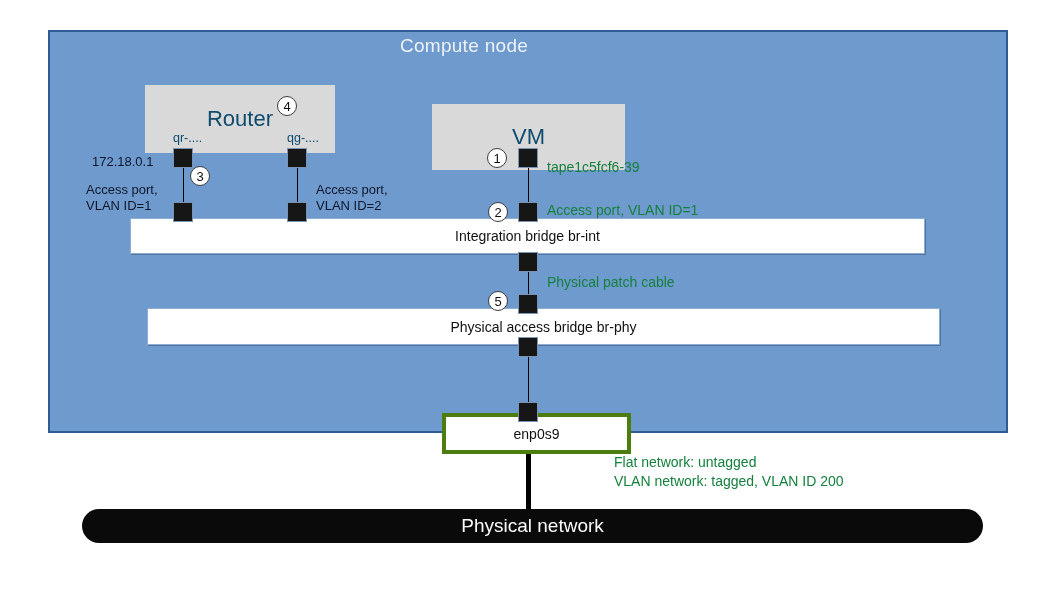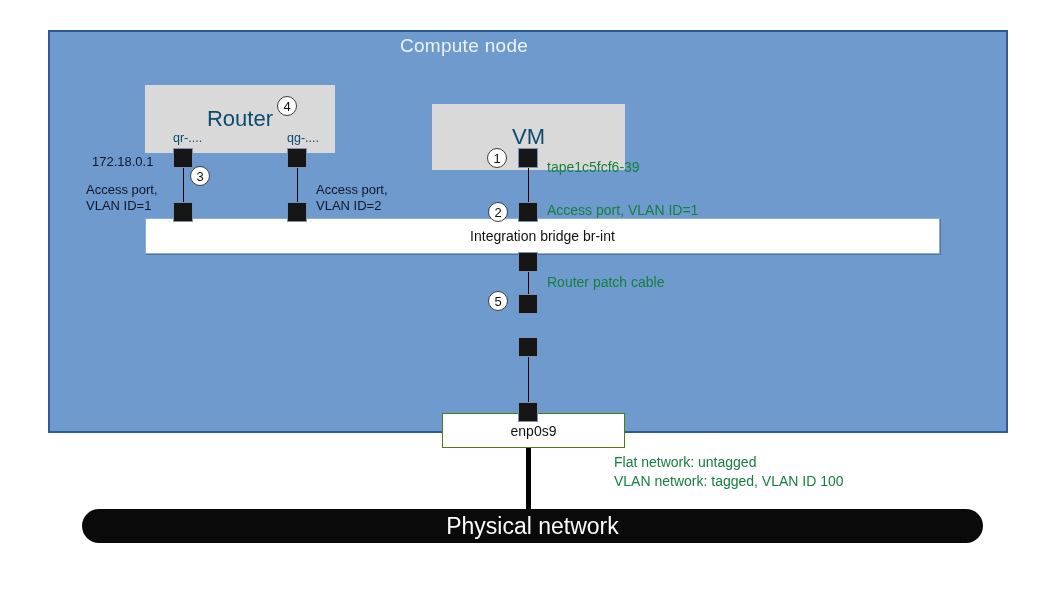--- a/index.html
+++ b/index.html
@@ -10,28 +10,28 @@
   .compute{left:48px;top:30px;width:956px;height:399px;background:#6f9ace;border:2px solid #2d5b96;}
   .compute-title{left:48px;top:35px;width:832px;text-align:center;font-size:19px;color:#eef2f7;letter-spacing:.3px;}
 
   
   .gray-node{background:#d9d9d9;display:flex;align-items:center;justify-content:center;font-size:22px;color:#0c4a6e;}
   .router{left:145px;top:85px;width:190px;height:68px;}
   .vm{left:432px;top:88px;width:193px;height:66px;margin-top:16px;}
 
   
   .bar{background:#ffffff;border:1px solid #8fadd0;box-shadow:1px 1px 0 rgba(40,70,110,.45);display:flex;align-items:center;justify-content:center;font-size:14px;color:#111;}
-  .br-int{left:145px;top:218px;width:793px;height:34px;}
+  .br-int{left:130px;top:218px;width:793px;height:34px;}
   .br-phy{left:147px;top:308px;width:791px;height:35px;}
 
   
-  .nic{left:442px;top:413px;width:181px;height:33px;background:#ffffff;border:1px solid #4d7c0f;display:flex;align-items:center;justify-content:center;font-size:14px;}
+  .nic{left:442px;top:413px;width:181px;height:33px;background:#ffffff;border:4px solid #4d7c0f;display:flex;align-items:center;justify-content:center;font-size:14px;}
 
   
-  .phys{left:82px;top:509px;width:901px;height:34px;background:#0a0a0a;border-radius:17px;display:flex;align-items:center;justify-content:center;color:#fbfbfb;font-size:23px;}
+  .phys{left:82px;top:509px;width:901px;height:34px;background:#0a0a0a;border-radius:17px;display:flex;align-items:center;justify-content:center;color:#fbfbfb;font-size:19px;}
 
   
   .port{width:18px;height:18px;background:#161616;border:1px solid #7b93b5;}
 
   
   .vline{width:1px;background:#000;}
   .vline-thick{width:5px;background:#000;}
 
   
   .lbl{font-size:13px;color:#0f172a;line-height:1.25;white-space:pre-line;}
@@ -61,20 +61,23 @@
 
   <div class="abs vline" style="left:183px;top:166px;height:38px;"></div>
   <div class="abs vline" style="left:297px;top:166px;height:38px;"></div>
   <div class="abs vline" style="left:528px;top:166px;height:38px;"></div>
   <div class="abs vline" style="left:528px;top:270px;height:26px;"></div>
   <div class="abs vline" style="left:528px;top:355px;height:49px;"></div>
 
   <div class="abs bar br-int">
     <span>Integration bridge br-int</span>
   </div>
+  <div class="abs bar br-phy">
+    <span>Physical access bridge br-phy</span>
+  </div>
 
   <div class="abs vline-thick" style="left:526px;top:446px;height:64px;"></div>
 
   <div class="abs nic">
     <span>enp0s9</span>
   </div>
 
   <div class="abs port" style="left:173px;top:148px;"></div>
   <div class="abs port" style="left:287px;top:148px;"></div>
   <div class="abs port" style="left:173px;top:202px;"></div>
@@ -86,23 +89,23 @@
   <div class="abs port" style="left:518px;top:337px;"></div>
   <div class="abs port" style="left:518px;top:402px;"></div>
 
   <div class="abs lbl" style="left:92px;top:154px;">172.18.0.1</div>
   <div class="abs lbl" style="left:86px;top:182px;">Access port,
 VLAN ID=1</div>
   <div class="abs lbl" style="left:316px;top:182px;">Access port,
 VLAN ID=2</div>
   <div class="abs lbl-md" style="left:547px;top:158px;">tape1c5fcf6-39</div>
   <div class="abs lbl-md" style="left:547px;top:201px;">Access port, VLAN ID=1</div>
-  <div class="abs lbl-md" style="left:547px;top:273px;">Router patch cable</div>
+  <div class="abs lbl-md" style="left:547px;top:273px;">Physical patch cable</div>
   <div class="abs lbl-md" style="left:614px;top:453px;">Flat network: untagged
-VLAN network: tagged, VLAN ID 100</div>
+VLAN network: tagged, VLAN ID 200</div>
 
   <div class="abs callout" style="left:487px;top:148px;">1</div>
   <div class="abs callout" style="left:488px;top:202px;">2</div>
   <div class="abs callout" style="left:190px;top:166px;">3</div>
   <div class="abs callout" style="left:277px;top:96px;">4</div>
   <div class="abs callout" style="left:488px;top:291px;">5</div>
 
   <div class="abs phys">
     <span>Physical network</span>
   </div>

